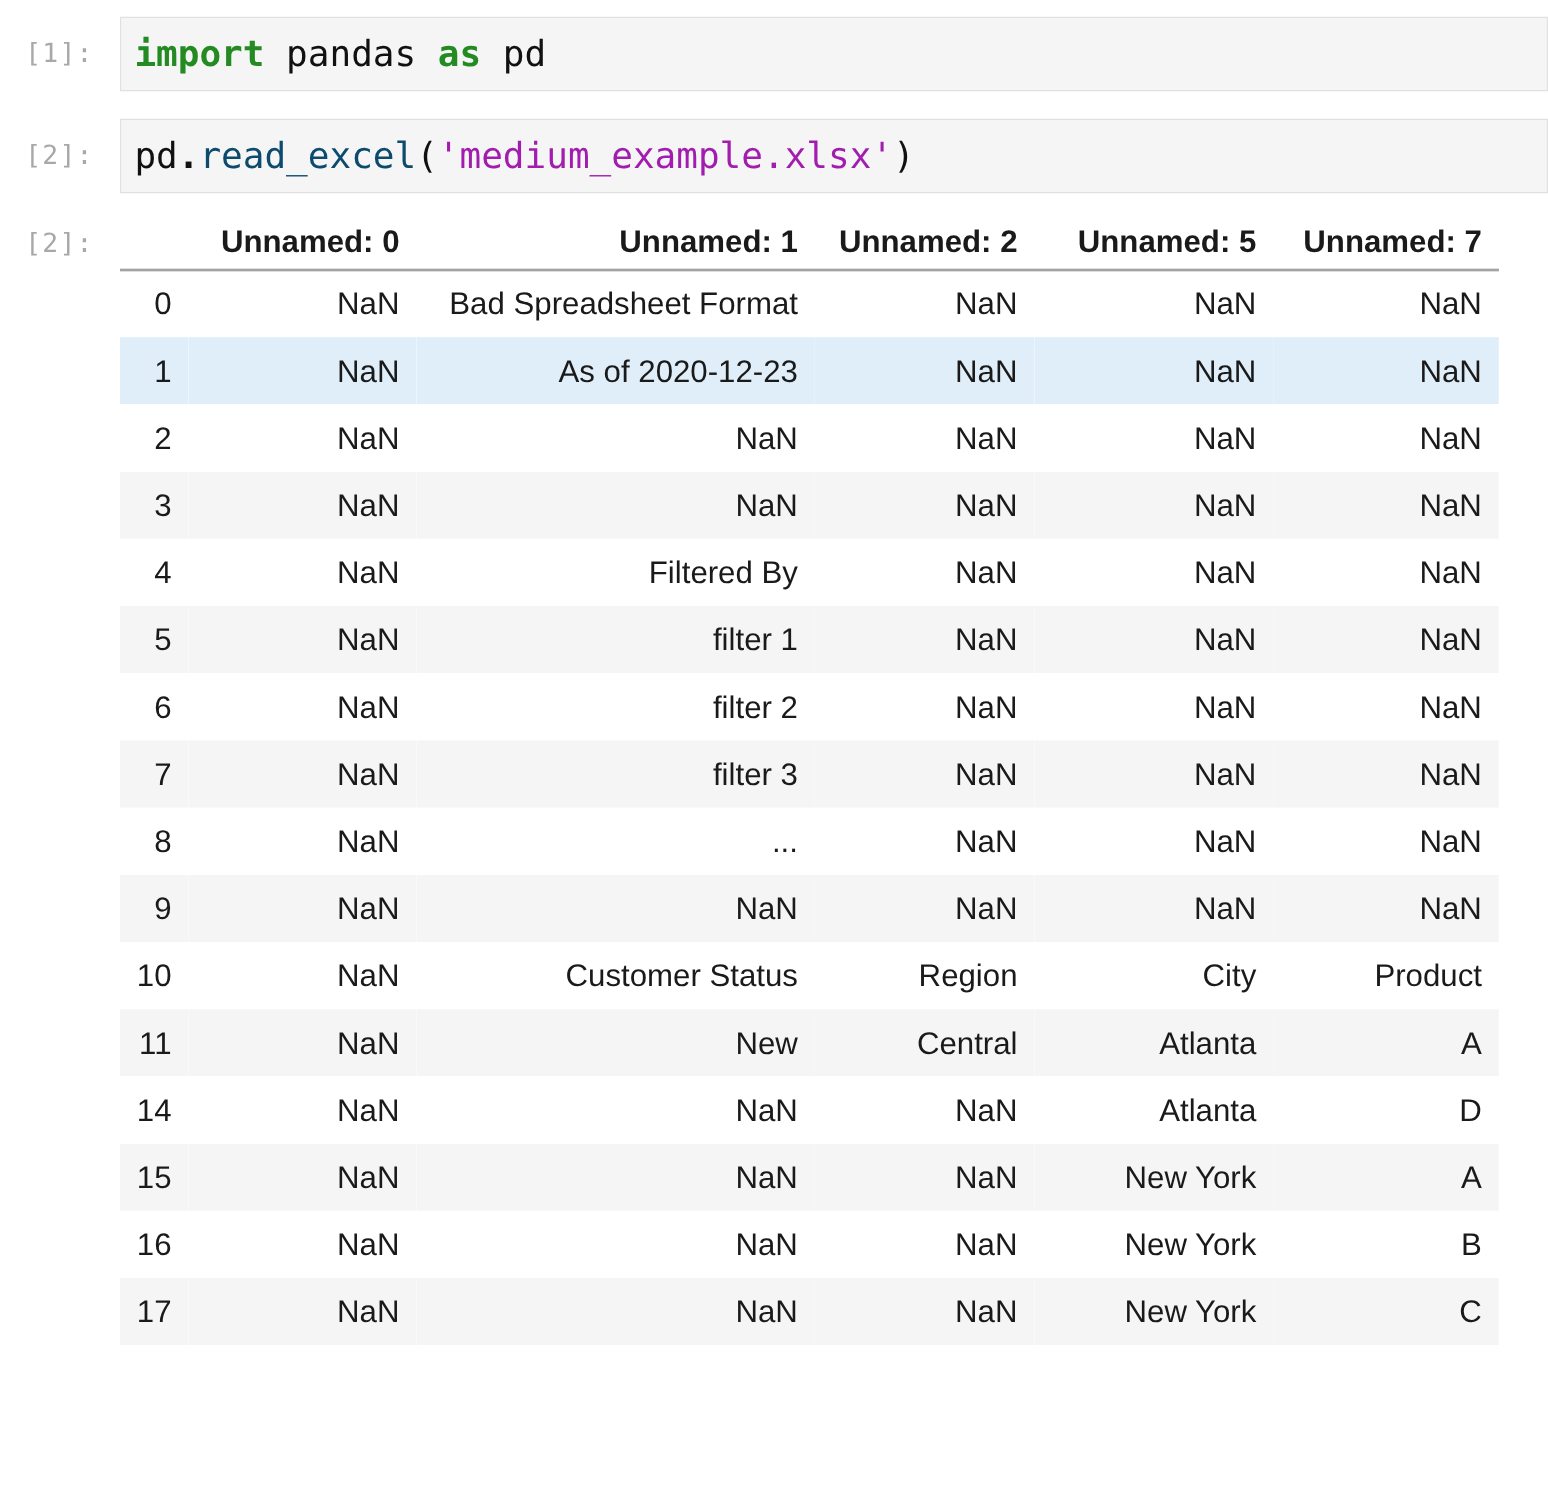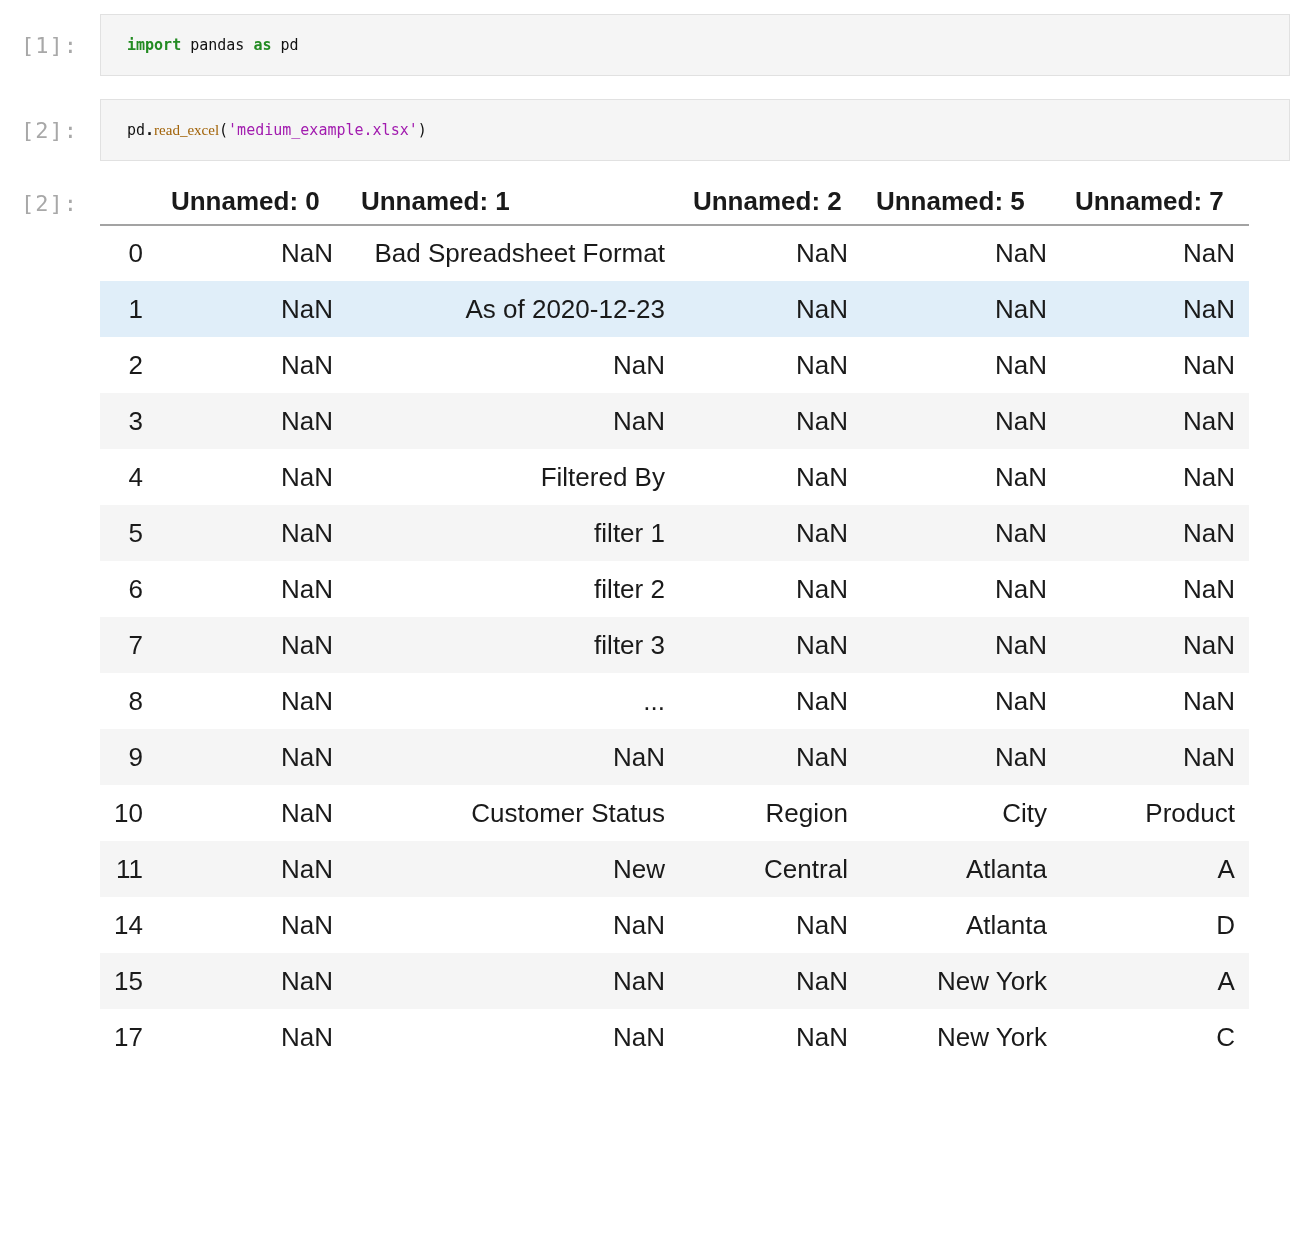--- a/index.html
+++ b/index.html
@@ -22,45 +22,45 @@
     font-size:22px; color:#a8a8a8; letter-spacing:1px;
   }
 
   .code-box {
     flex:1; box-sizing:border-box; height:62px;
     background:#f5f5f5; border:1px solid #e1e1e1;
     display:flex; align-items:center; padding-left:11px;
   }
   .code-line {
     font-family:"DejaVu Sans Mono","Liberation Mono",monospace;
-    font-size:15px; color:#111111; white-space:pre;margin-left:15px;
+    font-size:30px; color:#111111; white-space:pre;
   }
   .tok-keyword  { color:#238b22; font-weight:bold; }
-  .tok-function { color:#a16207;font-family:Liberation Serif, serif; }
+  .tok-function { color:#0c4a6e; }
   .tok-string   { color:#a21caf; }
   .tok-operator { color:#111111; font-weight:bold; }
   .tok-plain    { color:#111111; }
 
   
   .out-row { display:flex; align-items:flex-start; margin-top:18px; }
   .out-prompt { height:48px; align-self:flex-start; }
 
   table.dataframe {
     border-collapse:collapse; table-layout:fixed;
     font-size:26px; color:#1a1a1a; border-spacing:0;
   }
   col.c-index { width:56px; }
   col.c-0 { width:190px; }
   col.c-1 { width:332px; }
   col.c-2 { width:183px; }
   col.c-3 { width:199px; }
   col.c-4 { width:188px; }
 
   table.dataframe thead th {
-    font-weight:bold; text-align:left; vertical-align:middle;
+    font-weight:bold; text-align:right; vertical-align:middle;
     height:46px; padding:0 14px; box-sizing:border-box;
     border-bottom:2px solid #a3a3a3; white-space:nowrap; overflow:hidden;margin-top:48px;
   }
   table.dataframe tbody th,
   table.dataframe tbody td {
     font-weight:normal; text-align:right; vertical-align:middle;
     height:56px; padding:0 14px; box-sizing:border-box;
     white-space:nowrap; overflow:hidden;
   }
   table.dataframe tbody tr:nth-child(even) { background:#f5f5f5; }
@@ -214,20 +214,28 @@
             </tr>
             <tr>
               <th>15</th>
               <td>NaN</td>
               <td>NaN</td>
               <td>NaN</td>
               <td>New York</td>
               <td>A</td>
             </tr>
             <tr>
+              <th>16</th>
+              <td>NaN</td>
+              <td>NaN</td>
+              <td>NaN</td>
+              <td>New York</td>
+              <td>B</td>
+            </tr>
+            <tr>
               <th>17</th>
               <td>NaN</td>
               <td>NaN</td>
               <td>NaN</td>
               <td>New York</td>
               <td>C</td>
             </tr>
           </tbody>
       </table>
     </div>

